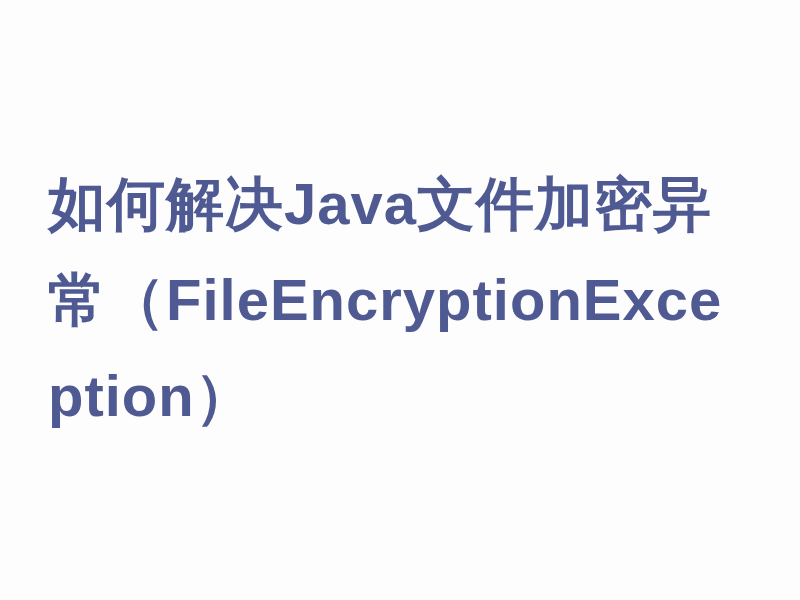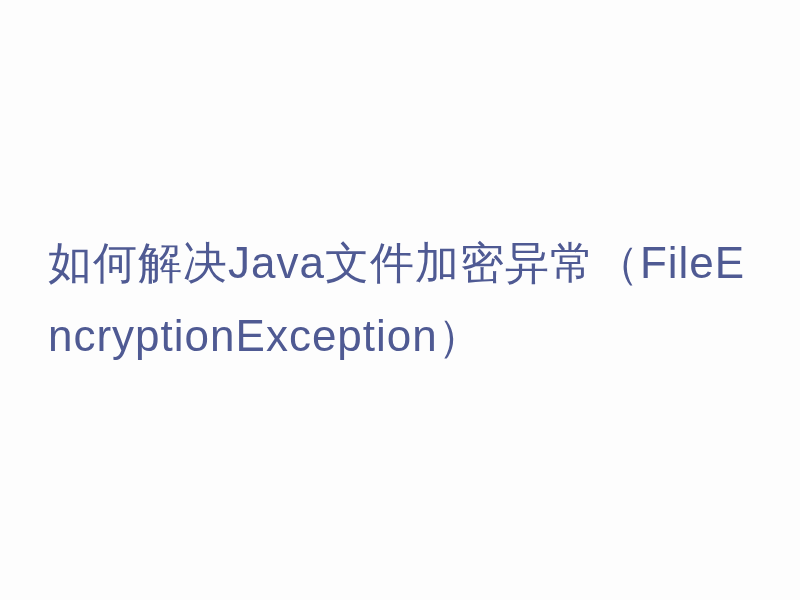--- a/index.html
+++ b/index.html
@@ -7,23 +7,23 @@
   body {
     background: #fdfdfd;
     font-family: "Microsoft YaHei", "PingFang SC", "Hiragino Sans GB", sans-serif;
     display: flex;
     align-items: center;
   }
   .text-block {
     padding-left: 48px;
     padding-right: 48px;
     color: #4f5a93;
-    font-size: 44px;
+    font-size: 58px;
     line-height: 1.65;
     letter-spacing: 1px;
-    font-weight: 400;
+    font-weight: 700;
     word-break: break-all;
   }
 </style>
 </head>
 <body>
 
 <div class="text-block">如何解决Java文件加密异常（FileEncryptionException）</div>
 
 </body></html>

